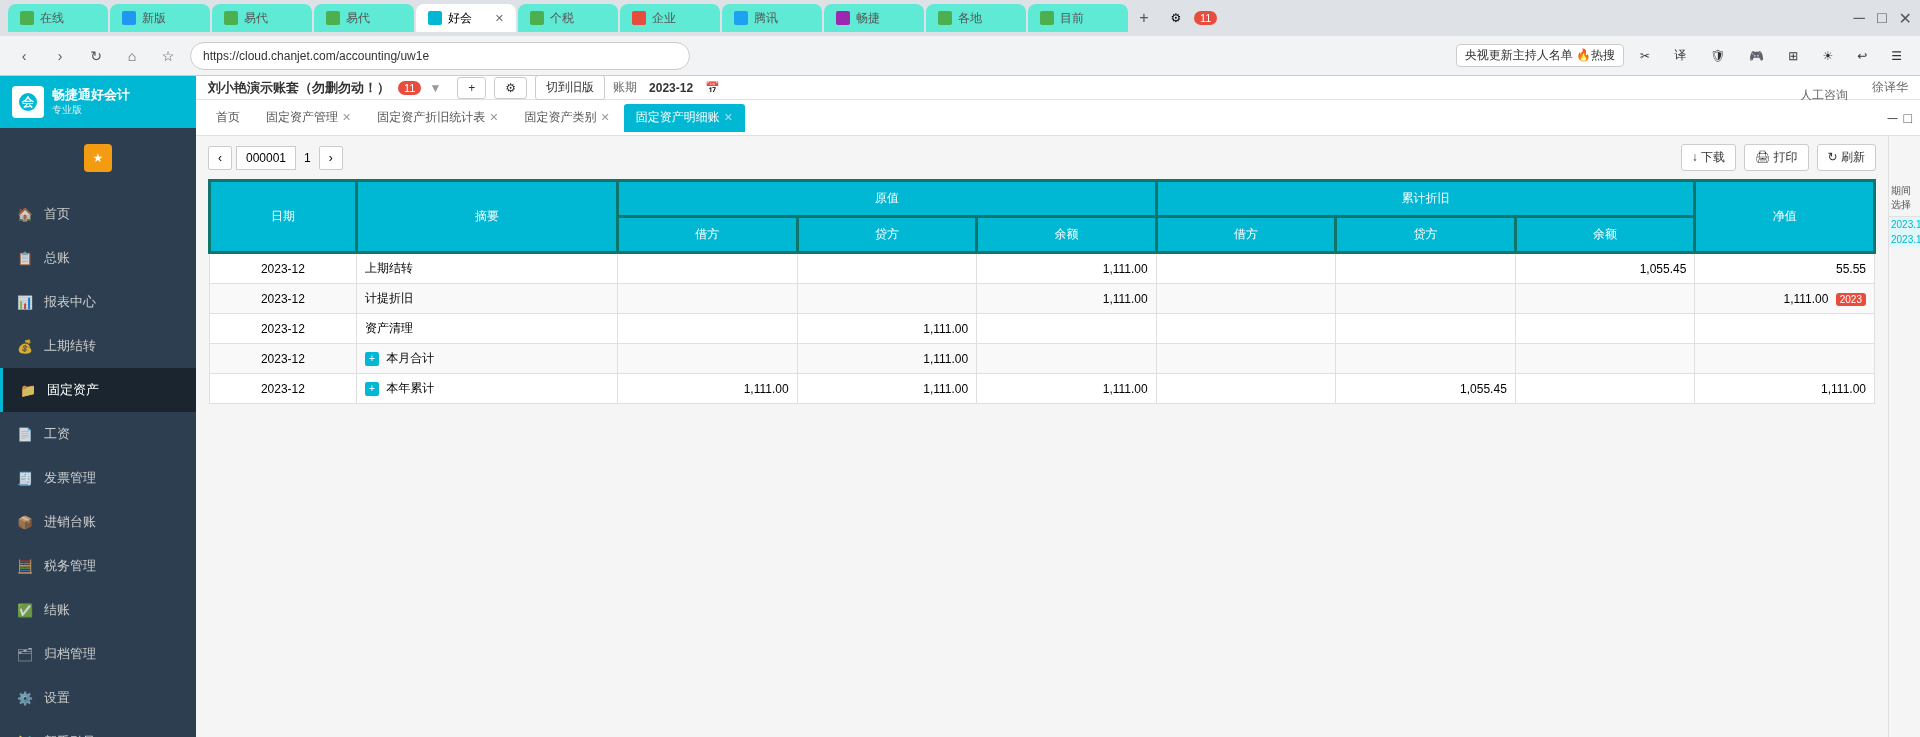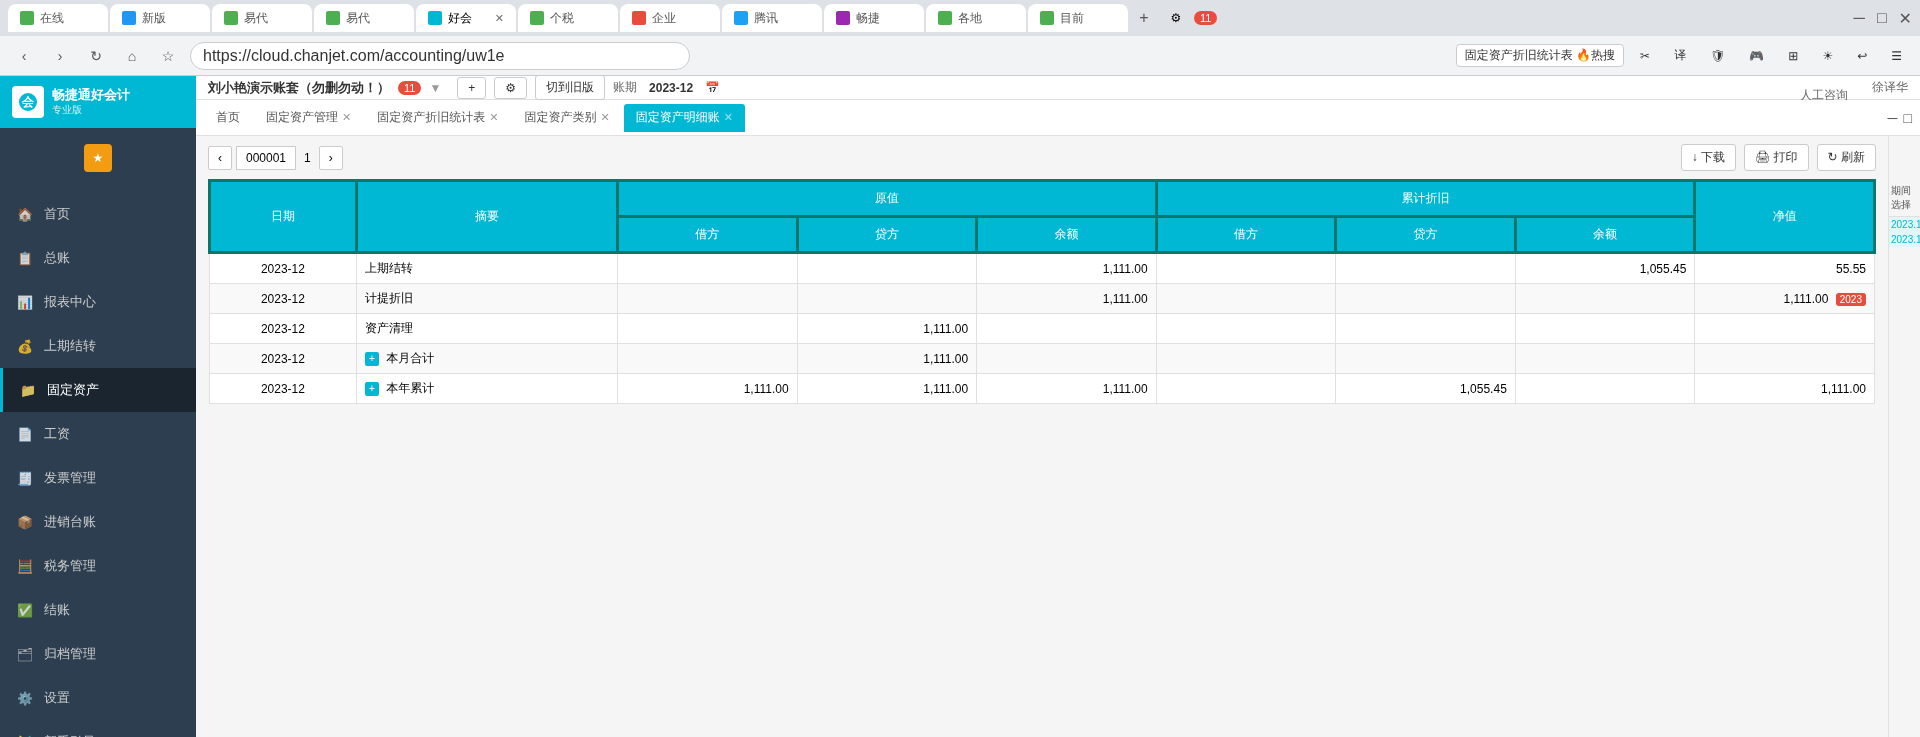--- a/index.html
+++ b/index.html
@@ -3,28 +3,28 @@
   <meta charset="utf-8">
   <style>
     * { box-sizing: border-box; margin: 0; padding: 0; }
     body { font-family: 'Microsoft YaHei', Arial, sans-serif; font-size: 12px; background: #f0f0f0; overflow: hidden; }
 
     
     .browser-chrome { background: #dee1e6; width: 1920px; }
     .tab-bar { display: flex; align-items: center; height: 36px; background: #dee1e6; padding: 0 8px; gap: 2px; }
     .browser-tab { display: flex; align-items: center; height: 28px; padding: 0 12px; border-radius: 8px 8px 0 0; font-size: 12px; gap: 6px; cursor: pointer; min-width: 100px; max-width: 160px; }
     .browser-tab.active { background: #fff; }
-    .browser-tab.inactive { background: #ffffff; color: #555; }
+    .browser-tab.inactive { background: #5eead4; color: #555; }
     .tab-favicon { width: 14px; height: 14px; border-radius: 2px; display: inline-block; }
     .tab-close { margin-left: auto; opacity: 0.6; font-size: 11px; cursor: pointer; }
     .tab-new { width: 28px; height: 28px; display: flex; align-items: center; justify-content: center; font-size: 16px; cursor: pointer; color: #555; }
 
     .address-bar { display: flex; align-items: center; height: 40px; background: #f1f3f4; padding: 0 10px; gap: 8px; border-bottom: 1px solid #ccc; }
     .nav-btn { width: 28px; height: 28px; display: flex; align-items: center; justify-content: center; border-radius: 50%; cursor: pointer; color: #555; font-size: 14px; }
-    .address-input { flex: 1; max-width: 500px; height: 28px; border-radius: 14px; border: 1px solid #ccc; background: #fff; padding: 0 12px; font-size: 16px; color: #333; }
+    .address-input { flex: 1; max-width: 500px; height: 28px; border-radius: 14px; border: 1px solid #ccc; background: #fff; padding: 0 12px; font-size: 12px; color: #333; }
     .toolbar-right { display: flex; align-items: center; gap: 8px; margin-left: auto; font-size: 12px; color: #333; }
     .toolbar-btn { padding: 2px 8px; cursor: pointer; border-radius: 4px; }
 
     
     .app-container { display: flex; width: 1920px; height: calc(737px - 76px); }
 
     
     .sidebar { width: 196px; background: #2c3e50; color: #fff; display: flex; flex-direction: column; height: 100%; }
     .sidebar-logo { background: #00b8d4; padding: 10px 12px; display: flex; align-items: center; gap: 8px; }
     .logo-icon { width: 32px; height: 32px; background: #fff; border-radius: 4px; display: flex; align-items: center; justify-content: center; }
@@ -140,21 +140,21 @@
     </div>
   </div>
   <div class="address-bar">
     <div class="nav-btn">‹</div>
     <div class="nav-btn">›</div>
     <div class="nav-btn">↻</div>
     <div class="nav-btn">⌂</div>
     <div class="nav-btn">☆</div>
     <input class="address-input" value="https://cloud.chanjet.com/accounting/uw1e" readonly="" style="">
     <div class="toolbar-right">
-      <span style="padding:2px 8px;border:1px solid #ccc;border-radius:4px;background:#fff;cursor:pointer;">固定资产折旧统计表 🔥热搜</span>
+      <span style="padding:2px 8px;border:1px solid #ccc;border-radius:4px;background:#fff;cursor:pointer;">央视更新主持人名单 🔥热搜</span>
       <div class="toolbar-btn">✂</div>
       <div class="toolbar-btn">译</div>
       <div class="toolbar-btn">🛡</div>
       <div class="toolbar-btn">🎮</div>
       <div class="toolbar-btn">⊞</div>
       <div class="toolbar-btn">☀</div>
       <div class="toolbar-btn">↩</div>
       <div class="toolbar-btn">☰</div>
     </div>
   </div>

